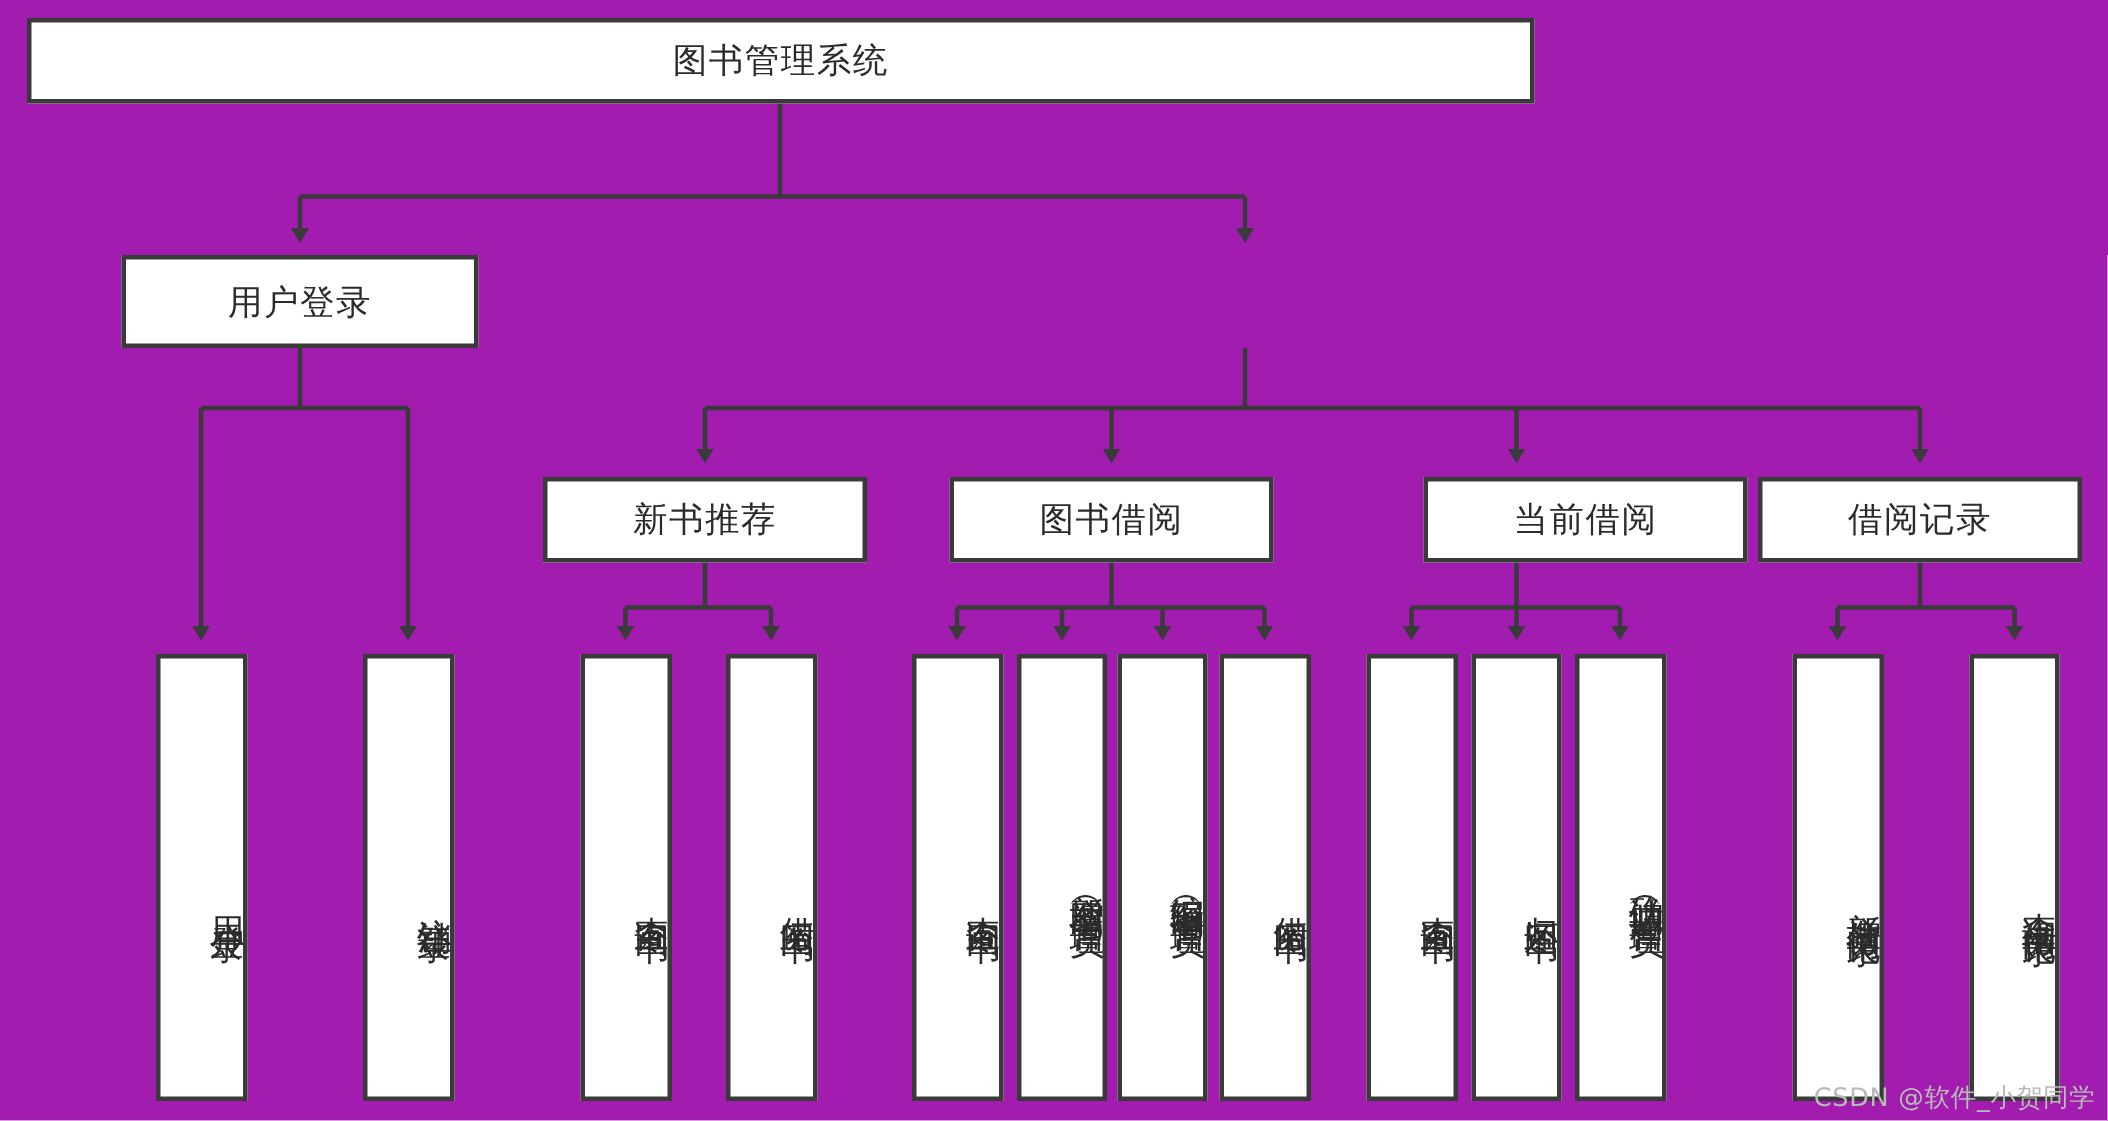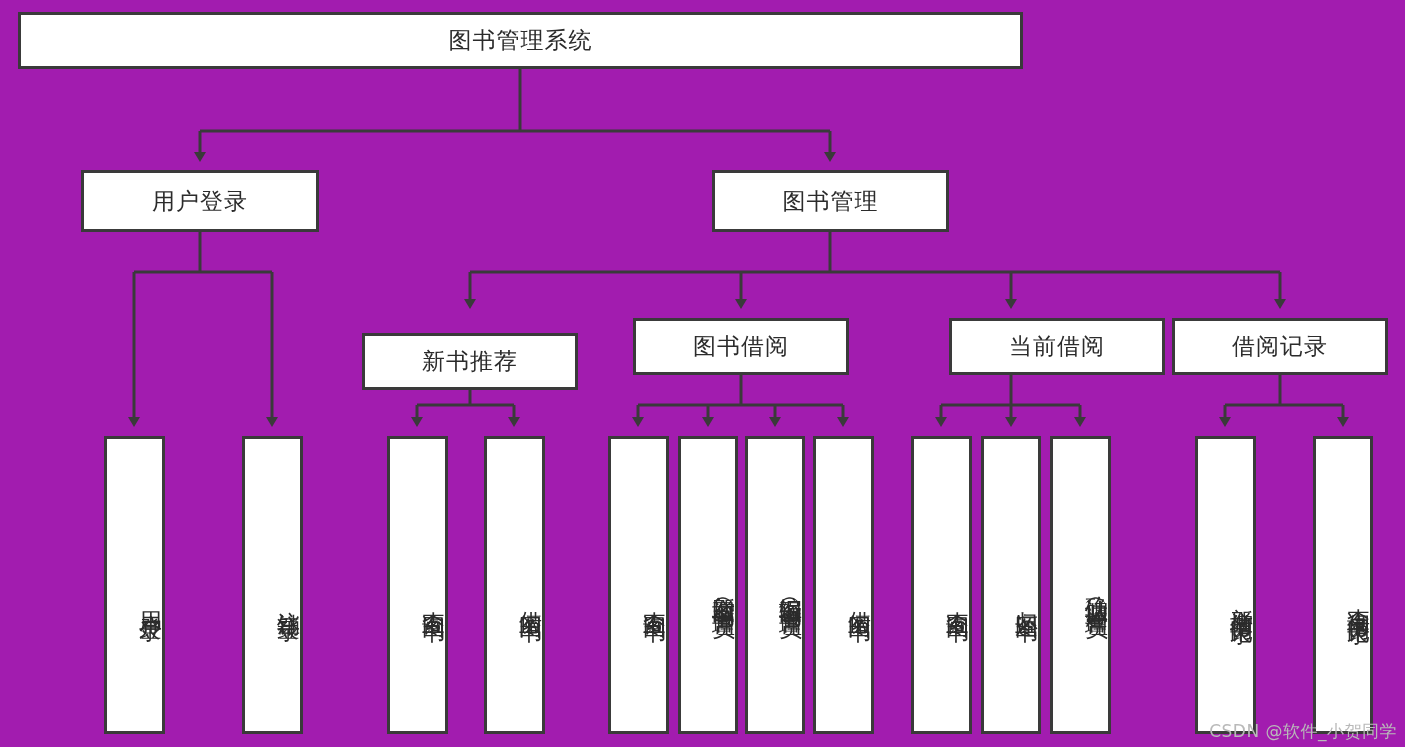--- a/index.html
+++ b/index.html
@@ -123,25 +123,22 @@
     </g>
   </svg>
 
   <div class="node horiz" style="left:18px; top:12px; width:1005px; height:57px;">
     <span>图书管理系统</span>
   </div>
 
   <div class="node horiz" style="left:81px; top:170px; width:238px; height:62px;">
     <span>用户登录</span>
   </div>
-  <div class="node horiz" style="left:712px; top:170px; width:237px; height:62px;">
-    <span>图书管理</span>
-  </div>
 
-  <div class="node horiz" style="left:362px; top:318px; width:216px; height:57px;margin-top:15px;">
+  <div class="node horiz" style="left:362px; top:318px; width:216px; height:57px;">
     <span>新书推荐</span>
   </div>
   <div class="node horiz" style="left:633px; top:318px; width:216px; height:57px;">
     <span>图书借阅</span>
   </div>
   <div class="node horiz" style="left:903px; top:318px; width:216px; height:57px;margin-left:46px;">
     <span>当前借阅</span>
   </div>
   <div class="node horiz" style="left:1172px; top:318px; width:216px; height:57px;">
     <span>借阅记录</span>

